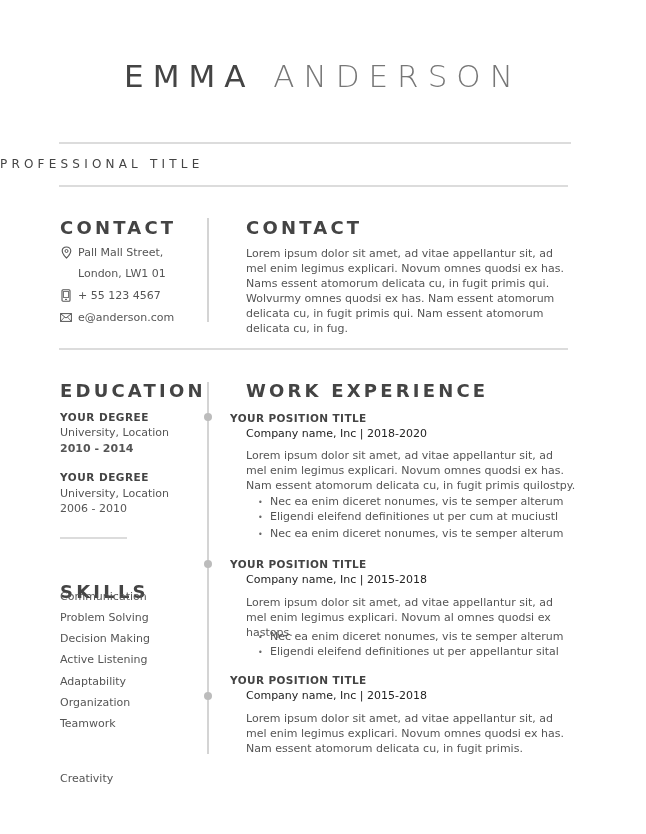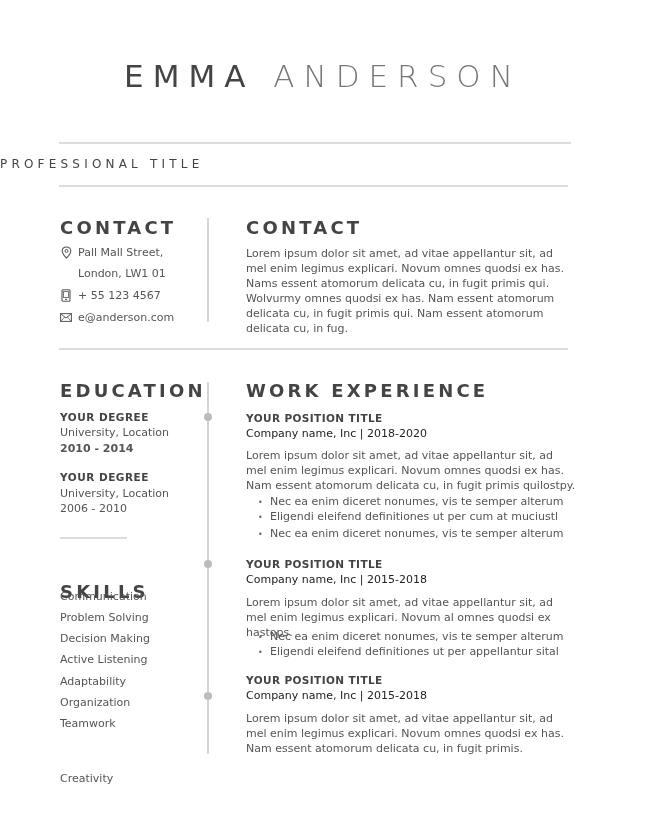--- a/index.html
+++ b/index.html
@@ -40,21 +40,21 @@
     .contact-cont { position: absolute; left: 78px; font-size: 11px; color: #555; white-space: nowrap; }
 
     .para { position: absolute; left: 246px; width: 330px; font-size: 11px; line-height: 15px; color: #555; }
 
     .edu-deg { position: absolute; left: 60px; font-size: 10.5px; font-weight: bold; letter-spacing: 0.5px; color: #444; white-space: nowrap; }
     .edu-line { position: absolute; left: 60px; font-size: 11px; color: #555; white-space: nowrap; }
     .short-rule { position: absolute; left: 60px; top: 537px; width: 67px; height: 1.5px; background: #dcdcdc; }
 
     .skill { position: absolute; left: 60px; font-size: 11px; color: #555; white-space: nowrap; }
 
-    .job-title { position: absolute; left: 246px; font-size: 10.5px; font-weight: bold; letter-spacing: 0.4px; color: #444; white-space: nowrap; }
+    .job-title { position: absolute; left: 230px; font-size: 10.5px; font-weight: bold; letter-spacing: 0.4px; color: #444; white-space: nowrap; }
     .job-company { position: absolute; left: 246px; font-size: 11px; color: #222; white-space: nowrap; }
     .bullet { position: absolute; left: 258px; font-size: 11px; color: #555; white-space: nowrap; }
     .bullet::before { content: "•"; display: inline-block; width: 12px; font-size: 8px; vertical-align: middle; color: #666; }
   </style>
 </head>
 <body>
 
 <div class="name">
   <span class="first">EMMA</span>
   <span class="last">ANDERSON</span>

